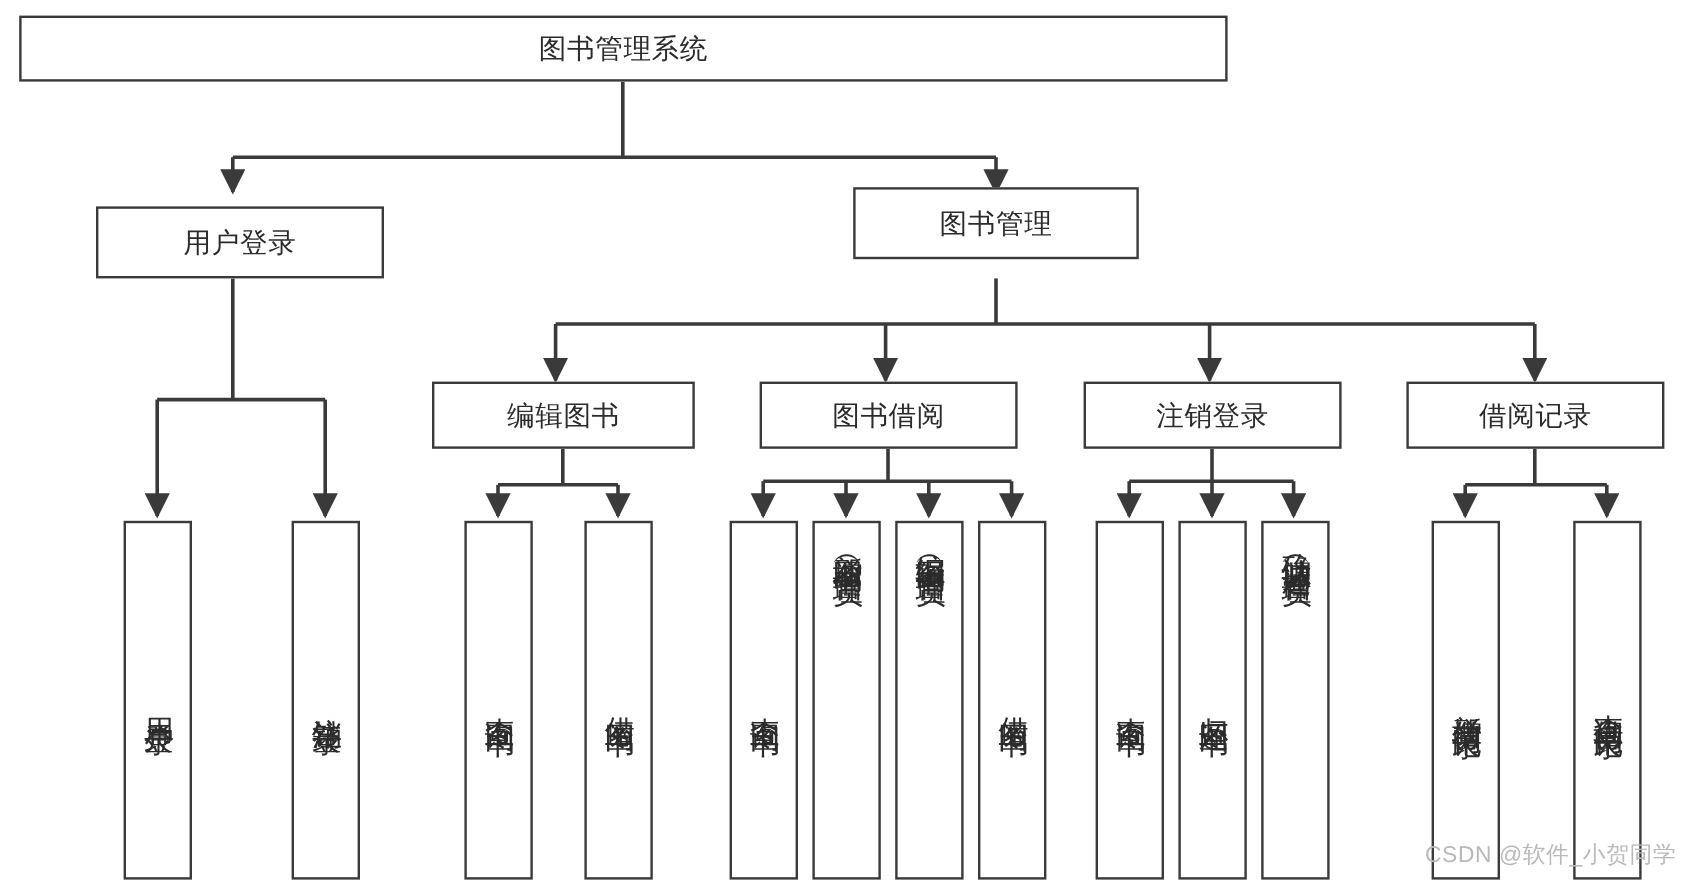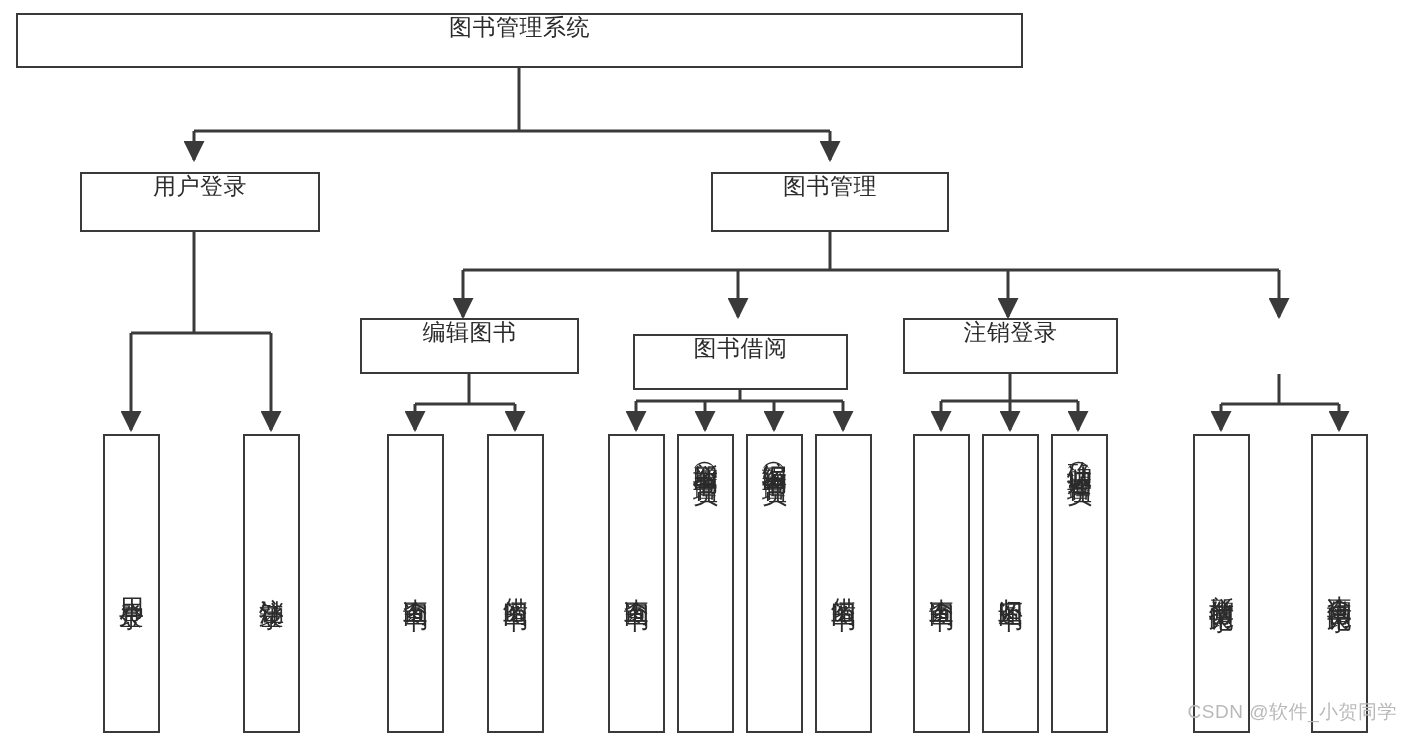--- a/index.html
+++ b/index.html
@@ -24,21 +24,21 @@
     width: 1405px;
     height: 747px;
     pointer-events: none;
   }
   .node {
     position: absolute;
     box-sizing: border-box;
     background: #ffffff;
     border: 2px solid #3a3a3a;
     display: flex;
-    align-items: flex-start;
+    align-items: center;
     justify-content: center;
   }
   .node-label {
     color: #2b2b2b;
     text-align: center;
     line-height: 1.08;
     letter-spacing: 0.5px;
     white-space: nowrap;
   }
   .horiz .node-label {
@@ -128,33 +128,36 @@
     </g>
   </svg>
 
   <div class="node horiz" style="left:16px; top:13px; width:1007px; height:55px;">
     <span class="node-label">图书管理系统</span>
   </div>
 
   <div class="node horiz" style="left:80px; top:172px; width:240px; height:60px;">
     <span class="node-label">用户登录</span>
   </div>
-  <div class="node horiz" style="left:711px; top:172px; width:238px; height:60px;">
+  <div class="node horiz" style="left:711px; top:156px; width:238px; height:60px;">
     <span class="node-label">图书管理</span>
   </div>
 
   <div class="node horiz" style="left:360px; top:318px; width:219px; height:56px;">
     <span class="node-label">编辑图书</span>
   </div>
-  <div class="node horiz" style="left:633px; top:318px; width:215px; height:56px;margin-top:16px;">
+  <div class="node horiz" style="left:633px; top:318px; width:215px; height:56px;">
     <span class="node-label">图书借阅</span>
   </div>
   <div class="node horiz" style="left:903px; top:318px; width:215px; height:56px;">
     <span class="node-label">注销登录</span>
   </div>
+  <div class="node horiz" style="left:1172px; top:318px; width:215px; height:56px;">
+    <span class="node-label">借阅记录</span>
+  </div>
 
   <div class="node vert mid-text" style="left:103px; top:434px; width:57px; height:299px;">
     <span class="node-label">用户登录</span>
   </div>
   <div class="node vert mid-text" style="left:243px; top:434px; width:57px; height:299px;">
     <span class="node-label">注销登录</span>
   </div>
 
   <div class="node vert mid-text" style="left:387px; top:434px; width:57px; height:299px;">
     <span class="node-label">查询图书</span>

